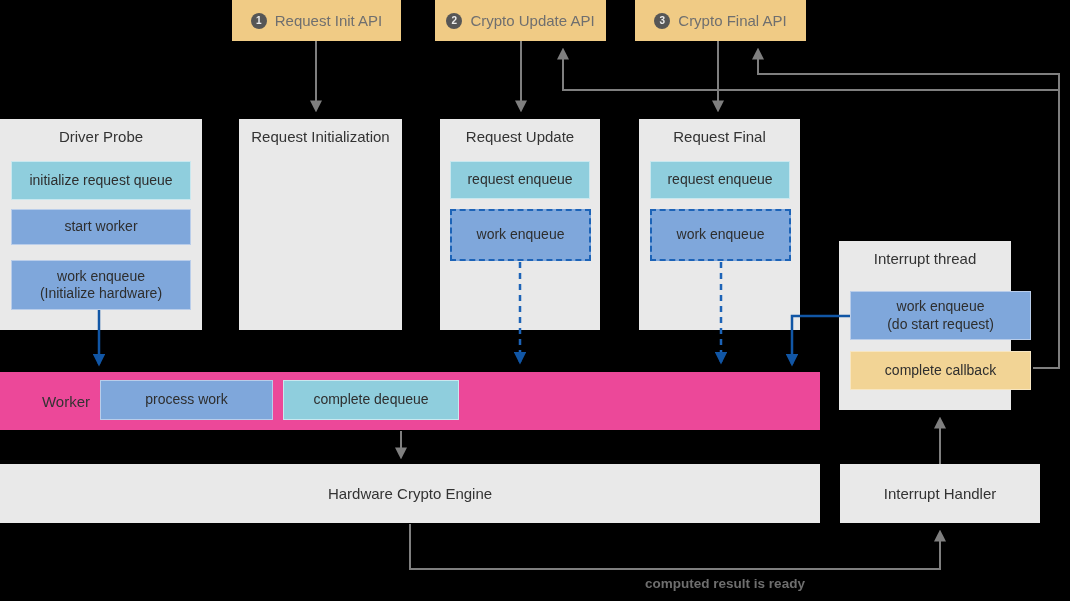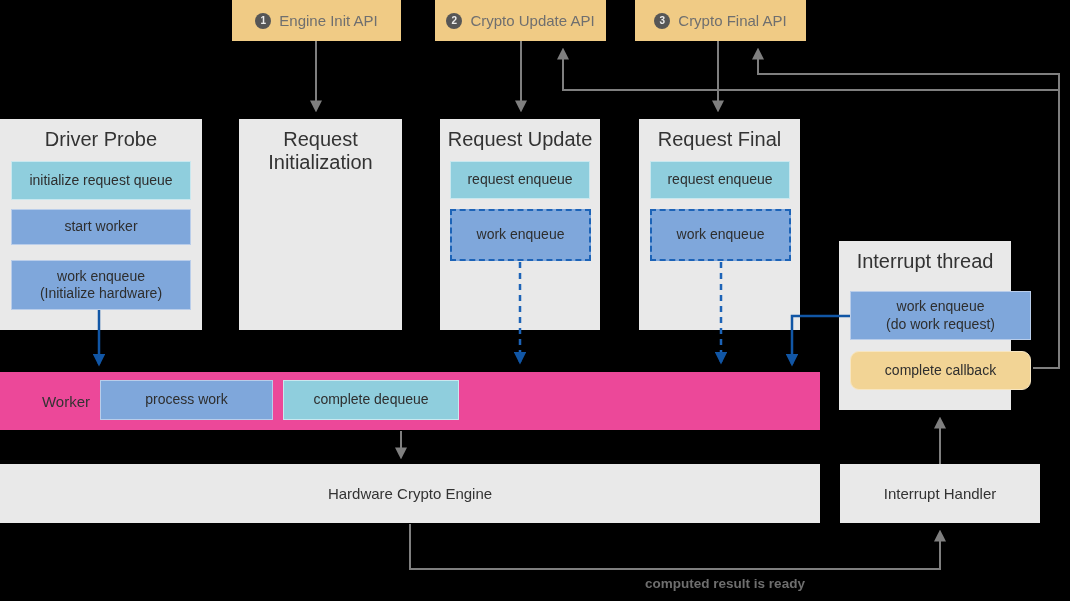--- a/index.html
+++ b/index.html
@@ -4,21 +4,21 @@
 <style>
   html,body{margin:0;padding:0;background:#000;}
   #stage{position:relative;width:1070px;height:601px;background:#000;overflow:hidden;
          font-family:"Liberation Sans","DejaVu Sans",sans-serif;}
   .api-box{position:absolute;top:0;height:41px;background:#f0cb85;display:flex;
            align-items:center;justify-content:center;gap:8px;color:#6f6f6f;font-size:15px;}
   .badge{display:inline-flex;width:16px;height:16px;border-radius:50%;background:#565656;
          color:#ececec;font-size:10px;font-weight:bold;align-items:center;justify-content:center;flex:0 0 auto;}
   .col{position:absolute;top:119px;height:211px;background:#e9e9e9;}
   .col-title{position:absolute;top:9px;left:0;width:100%;text-align:center;
-             font-size:20px;color:#333;}
+             font-size:15px;color:#333;}
   .step{position:absolute;display:flex;align-items:center;justify-content:center;
         text-align:center;font-size:14px;color:#2e2e2e;line-height:1.25;box-sizing:border-box;}
   .teal{background:#8fcedd;border:1px solid #c9e8ef;}
   .blue{background:#7fa7db;border:1px solid #b9cdea;}
   .blue-dashed{background:#7fa7db;border:2px dashed #1c63b7;}
   .orange{background:#f2d495;border:1px solid #f7e6c2;}
   .panel{position:absolute;background:#e9e9e9;}
   .band-label{position:absolute;display:flex;align-items:center;justify-content:center;
               font-size:15px;color:#333;}
   #worker-band{position:absolute;left:0;top:372px;width:820px;height:58px;background:#ec4899;}
@@ -27,21 +27,21 @@
   #arrow-layer{position:absolute;left:0;top:0;z-index:6;pointer-events:none;}
   .two-line div{width:100%;}
 </style>
 </head>
 <body>
 
 <div id="stage">
 
   <div class="api-box" style="left:232px;width:169px;">
     <span class="badge">1</span>
-    <span>Engine Init API</span>
+    <span>Request Init API</span>
   </div>
   <div class="api-box" style="left:435px;width:171px;">
     <span class="badge">2</span>
     <span>Crypto Update API</span>
   </div>
   <div class="api-box" style="left:635px;width:171px;">
     <span class="badge">3</span>
     <span>Crypto Final API</span>
   </div>
 
@@ -68,23 +68,23 @@
   <div class="col" style="left:639px;width:161px;">
     <div class="col-title">Request Final</div>
     <div class="step teal" style="left:11px;top:42px;width:140px;height:38px;">request enqueue</div>
     <div class="step blue-dashed" style="left:11px;top:90px;width:141px;height:52px;">work enqueue</div>
   </div>
 
   <div class="panel" style="left:839px;top:241px;width:172px;height:169px;">
     <div class="col-title">Interrupt thread</div>
     <div class="step blue two-line" style="left:11px;top:50px;width:181px;height:49px;flex-direction:column;">
       <div>work enqueue</div>
-      <div>(do work request)</div>
+      <div>(do start request)</div>
     </div>
-    <div class="step orange" style="left:11px;top:110px;width:181px;height:39px;border-radius:9px;">complete callback</div>
+    <div class="step orange" style="left:11px;top:110px;width:181px;height:39px;">complete callback</div>
   </div>
 
   <div id="worker-band">
     <div class="band-label" style="left:18px;top:0;width:96px;height:58px;">Worker</div>
     <div class="step blue" style="left:100px;top:8px;width:173px;height:40px;">process work</div>
     <div class="step teal" style="left:283px;top:8px;width:176px;height:40px;">complete dequeue</div>
   </div>
 
   <div class="panel" style="left:840px;top:464px;width:200px;height:59px;">
     <div class="band-label" style="left:0;top:0;width:100%;height:100%;">Interrupt Handler</div>

